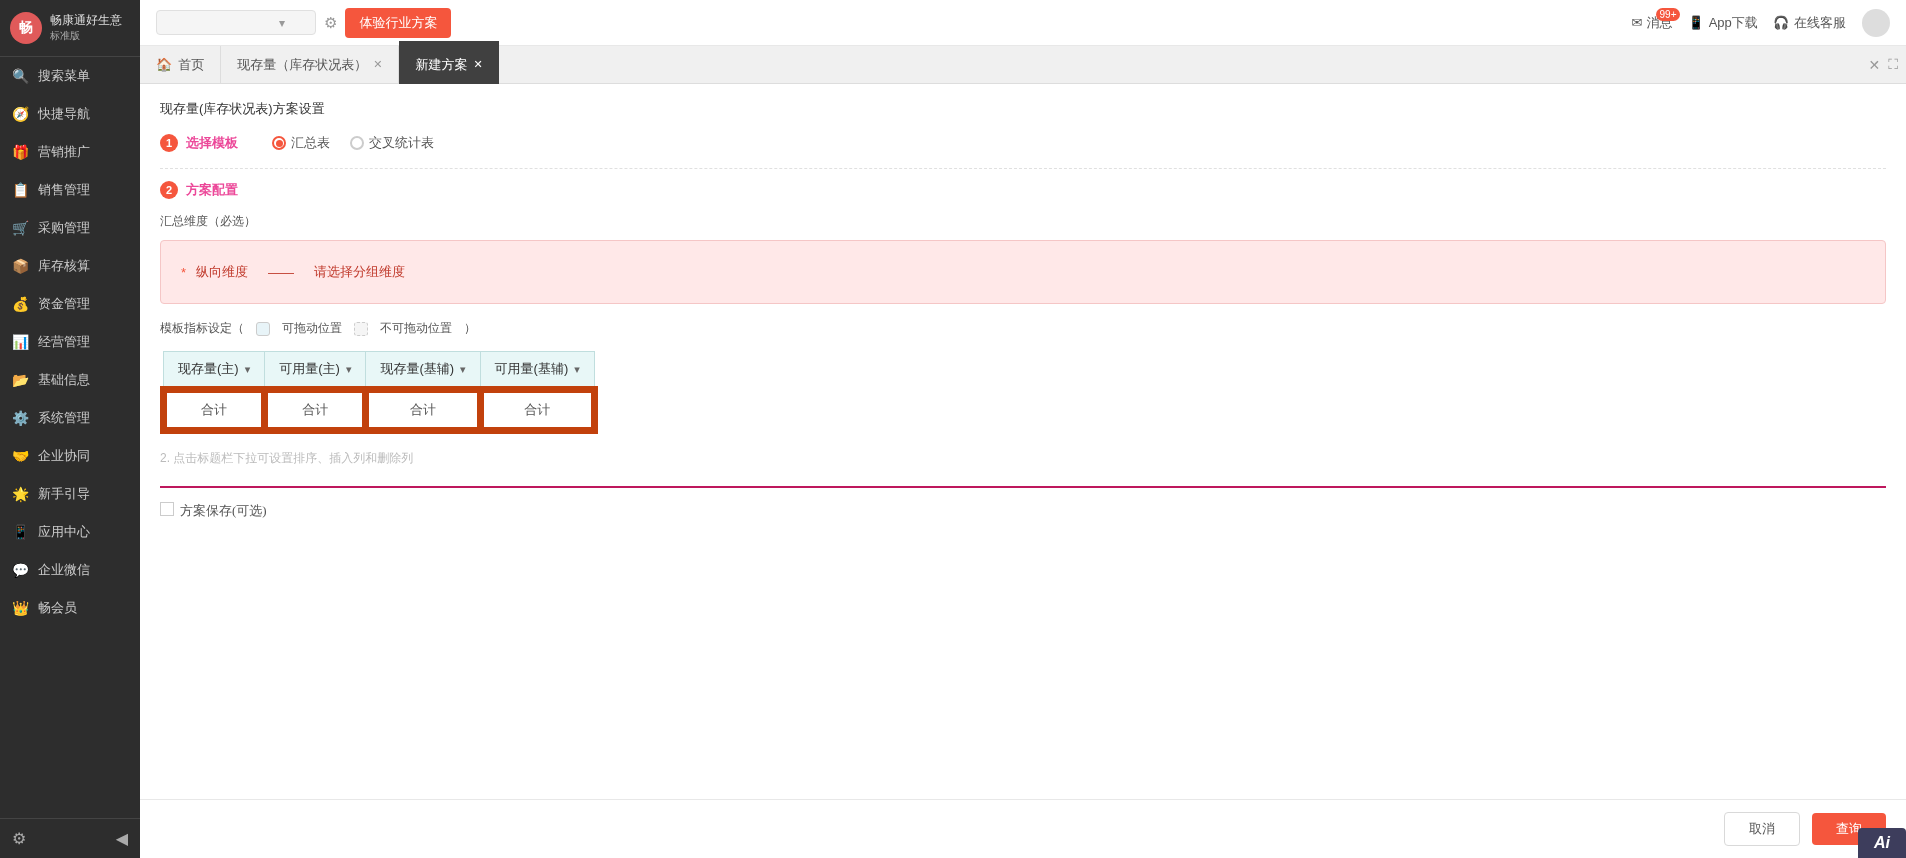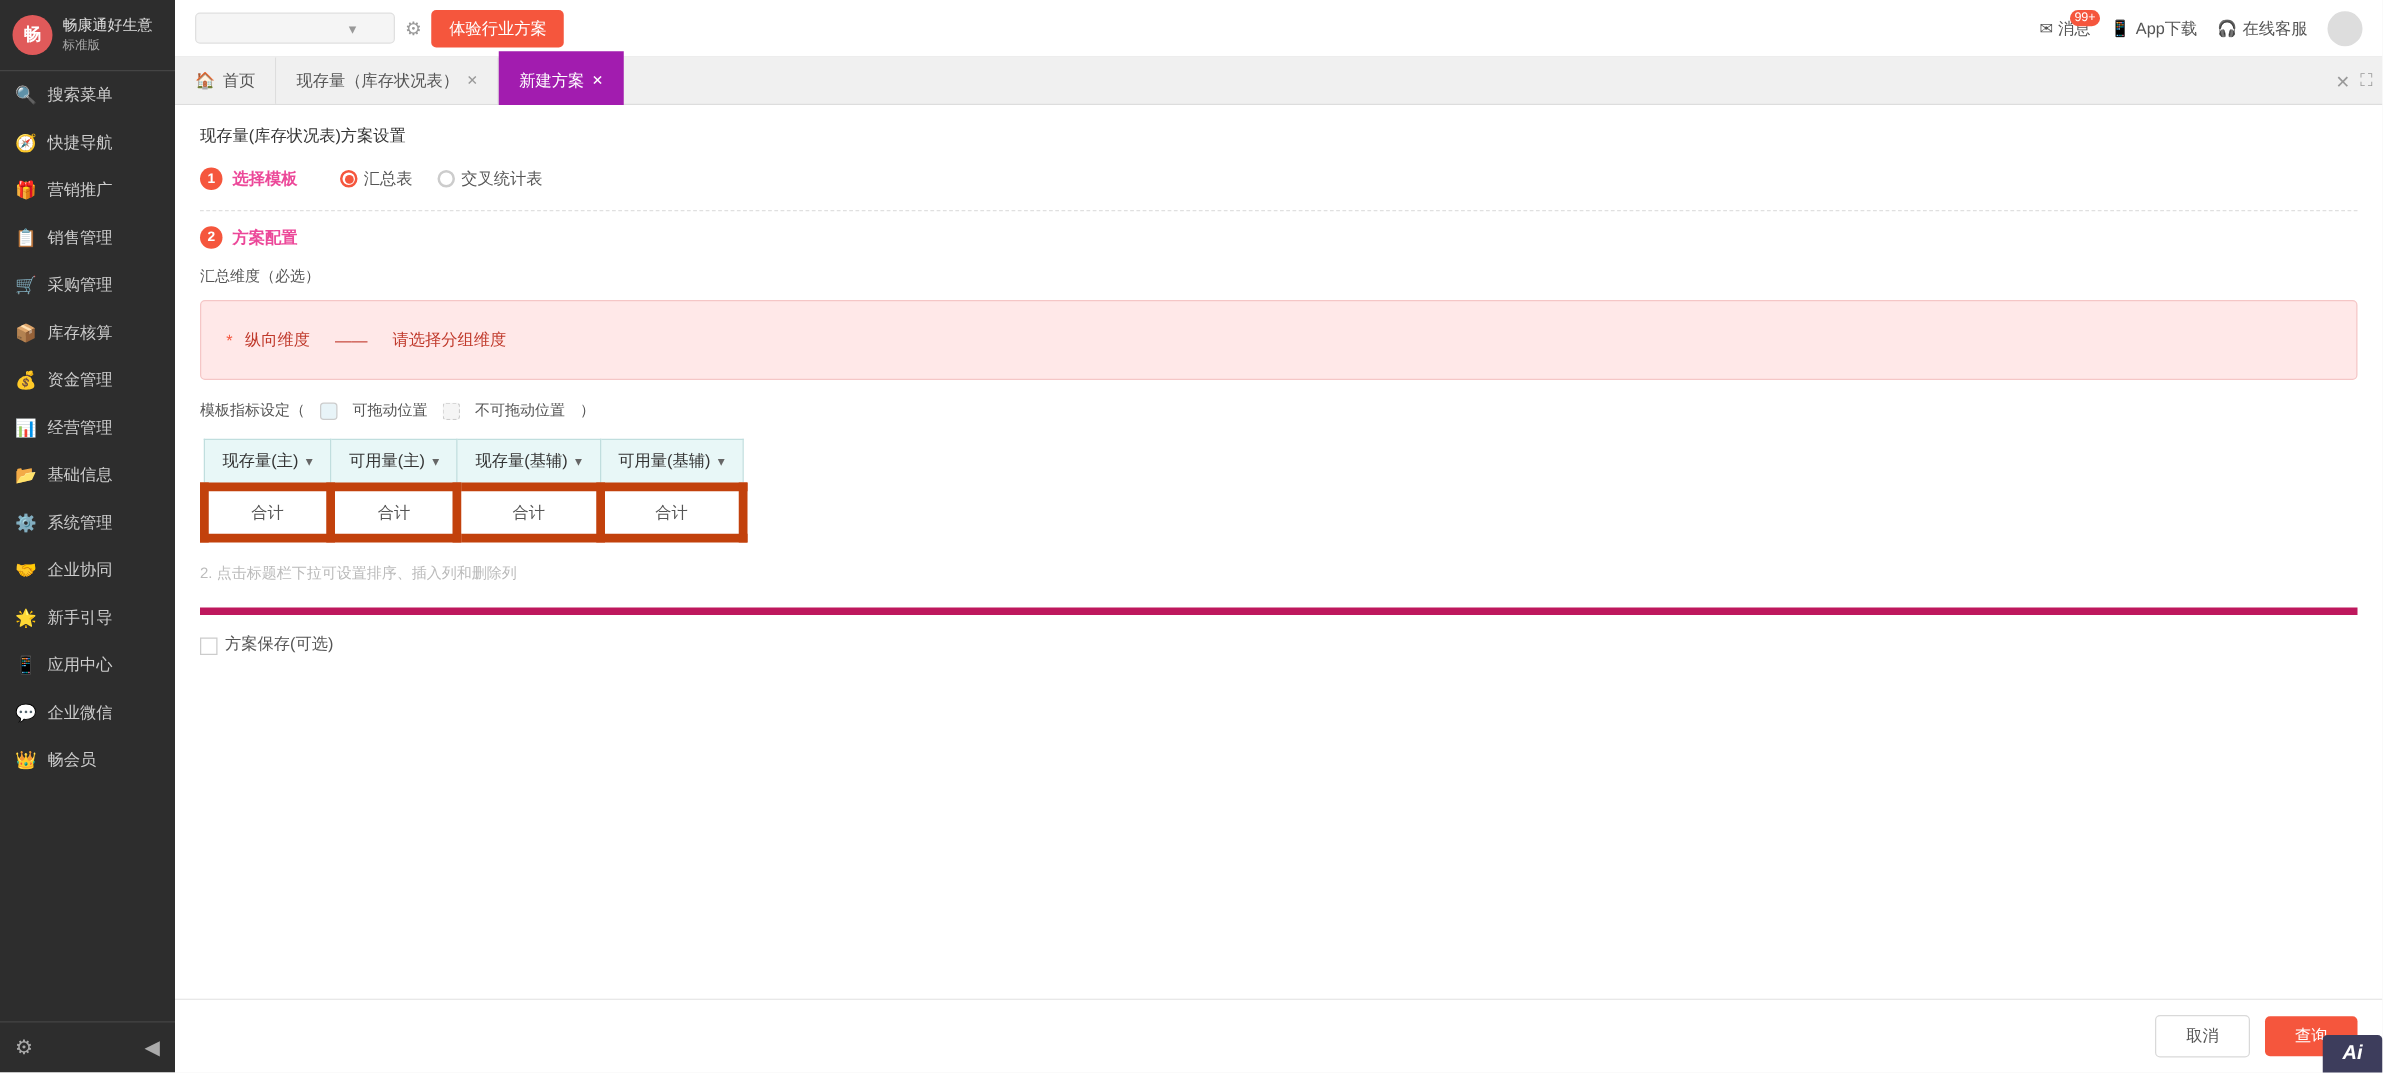--- a/index.html
+++ b/index.html
@@ -99,21 +99,21 @@
       border-right: 1px solid #ddd;
       height: 100%;
       background: #f0f0f0;
     }
     .tab.home { background: #f0f0f0; }
     .tab-close { color: #999; font-size: 11px; cursor: pointer; }
     .tab-new {
       display: flex; align-items: center; gap: 6px;
       padding: 24px 16px;
       cursor: pointer; font-size: 13px; color: #fff;
-      background: #a21caf; height: 100%; text-align: center;
+      background: #404040; height: 100%; text-align: center;
     }
     .tabbar-right { margin-left: auto; display: flex; align-items: center; padding-right: 8px; gap: 8px; }
     .tabbar-ctrl { color: #999; cursor: pointer; font-size: 14px; }
 
     
     .content {
       flex: 1; overflow-y: auto; background: #fff; padding: 16px 20px;
     }
     .content-title { font-size: 13px; color: #333; margin-bottom: 16px; }
 
@@ -188,23 +188,24 @@
     }
     .col-header { display: flex; align-items: center; gap: 6px; justify-content: center; }
     .col-chevron { color: #666; font-size: 11px; }
 
     
     .tips-area { margin-top: 14px; color: #bbb; font-size: 12px; line-height: 1.8; }
     .tip-row { display: flex; gap: 6px; }
 
     
     .save-row {
-      display: flex; align-items: flex-end; gap: 6px;
+      display: flex; align-items: flex-start; gap: 6px;
       margin-top: 14px; padding: 14px 0 0 0;
-      border-top: 6px solid #be185d;
+      border-top: 2px solid #be185d;
+      font-family: Liberation Serif, serif;
     }
     .checkbox-box {
       width: 14px; height: 14px; border: 1px solid #ccc;
       background: #fff; cursor: pointer; flex-shrink: 0;
     }
     .save-label { font-size: 13px; color: #555; cursor: pointer; }
 
     
     .bottombar {
       background: #fff; border-top: 1px solid #e8e8e8;

